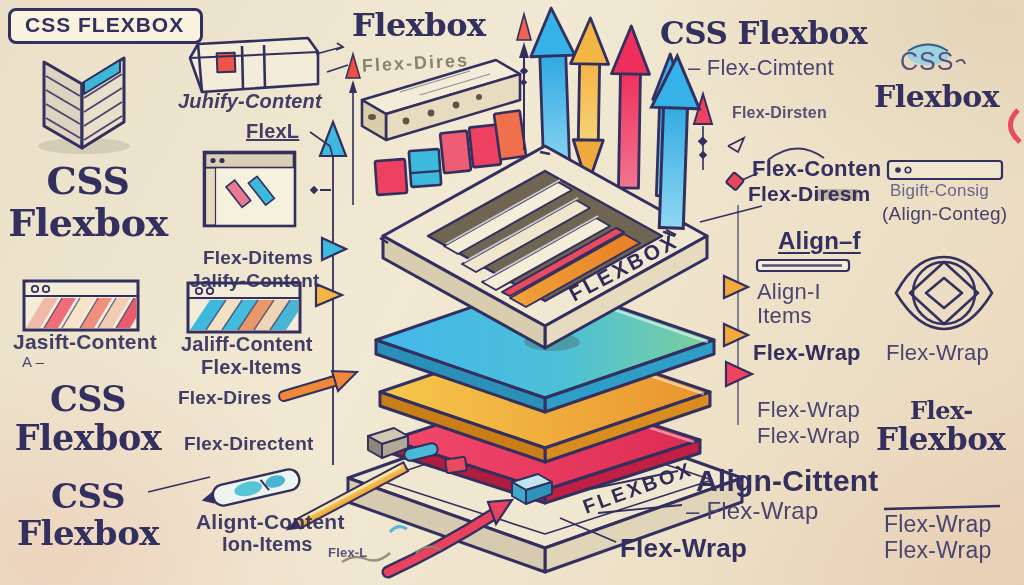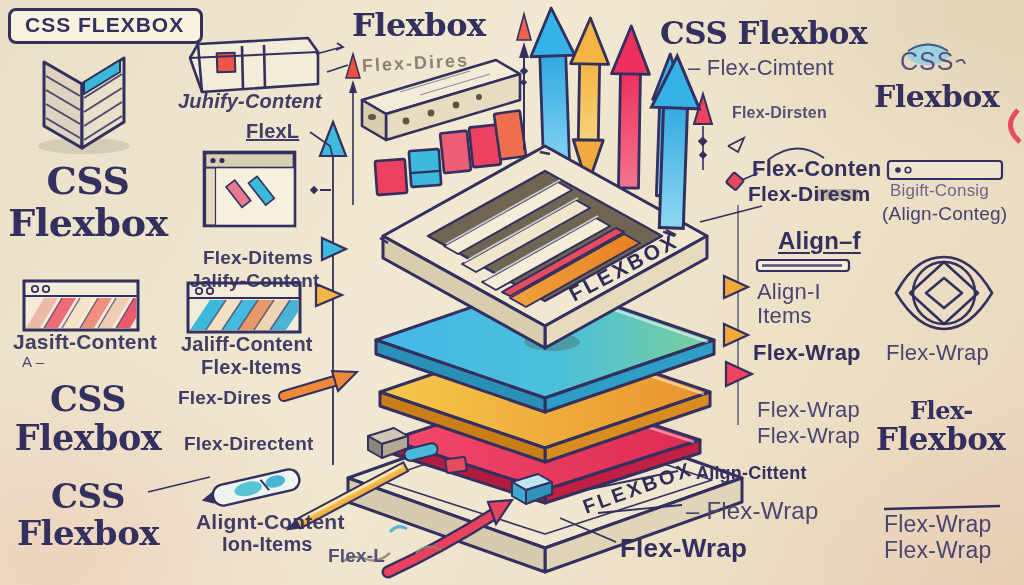--- a/index.html
+++ b/index.html
@@ -407,21 +407,21 @@
   <div class="lbl md" style="left:190px;top:227px;font-size:19px;margin-top:44px;">Jalify-Content</div>
   <div class="lbl md" style="left:203px;top:248px;font-size:19px;">Flex-Ditems</div>
   <div class="lbl md" style="left:13px;top:330px;font-size:21px;">Jasift-Content</div>
   <div class="lbl lt" style="left:22px;top:354px;font-size:15px;">A      –</div>
   <div class="lbl md" style="left:181px;top:333px;font-size:20px;">Jaliff-Content</div>
   <div class="lbl md" style="left:201px;top:356px;font-size:20px;">Flex-Items</div>
   <div class="lbl md" style="left:178px;top:388px;font-size:19px;">Flex-Dires</div>
   <div class="lbl md" style="left:184px;top:434px;font-size:19px;">Flex-Directent</div>
   <div class="lbl md" style="left:196px;top:510px;font-size:21px;">Alignt-Content</div>
   <div class="lbl md" style="left:222px;top:533px;font-size:20px;">Ion-Items</div>
-  <div class="lbl" style="left:328px;top:546px;font-size:19px;color:#55517a;font-weight:bold;">Flex-L</div>
+  <div class="lbl" style="left:328px;top:546px;font-size:13px;color:#55517a;font-weight:bold;">Flex-L</div>
 
   <div class="lbl serif" style="left:352px;top:8px;font-size:32px;">Flexbox</div>
   <div class="lbl sketch" style="left:362px;top:54px;font-size:18px;">Flex-Dires</div>
 
   <div class="lbl serif" style="left:660px;top:16px;font-size:31px;">CSS Flexbox</div>
   <div class="lbl lt" style="left:688px;top:56px;font-size:22px;">– Flex-Cimtent</div>
   <div class="lbl md" style="left:732px;top:104px;font-size:16px;color:#4a4670;">Flex-Dirsten</div>
   <div class="lbl b" style="left:752px;top:157px;font-size:22px;">Flex-Conten</div>
   <div class="lbl b" style="left:748px;top:182px;font-size:21px;">Flex-Diresm</div>
   <div class="lbl dim" style="left:890px;top:182px;font-size:17px;">Bigift-Consig</div>
@@ -433,18 +433,18 @@
   <div class="lbl lt" style="left:886px;top:341px;font-size:22px;">Flex-Wrap</div>
   <div class="lbl lt" style="left:757px;top:398px;font-size:22px;">Flex-Wrap</div>
   <div class="lbl lt" style="left:757px;top:424px;font-size:22px;">Flex-Wrap</div>
 
   <div class="lbl" style="left:900px;top:48px;font-size:25px;color:#55517a;letter-spacing:1px;">CSS</div>
   <div class="lbl serif" style="left:874px;top:80px;font-size:30px;">Flexbox</div>
 
   <div class="lbl serif" style="left:910px;top:398px;font-size:24px;">Flex-</div>
   <div class="lbl serif" style="left:876px;top:422px;font-size:31px;">Flexbox</div>
 
-  <div class="lbl b" style="left:696px;top:464px;font-size:18px;">Align-Cittent</div>
+  <div class="lbl b" style="left:696px;top:464px;font-size:30px;">Align-Cittent</div>
   <div class="lbl lt" style="left:686px;top:498px;font-size:24px;">– Flex-Wrap</div>
   <div class="lbl b" style="left:620px;top:534px;font-size:26px;">Flex-Wrap</div>
   <div class="lbl lt" style="left:884px;top:512px;font-size:23px;">Flex-Wrap</div>
   <div class="lbl lt" style="left:884px;top:538px;font-size:23px;">Flex-Wrap</div>
 </div>
 
 </body></html>

